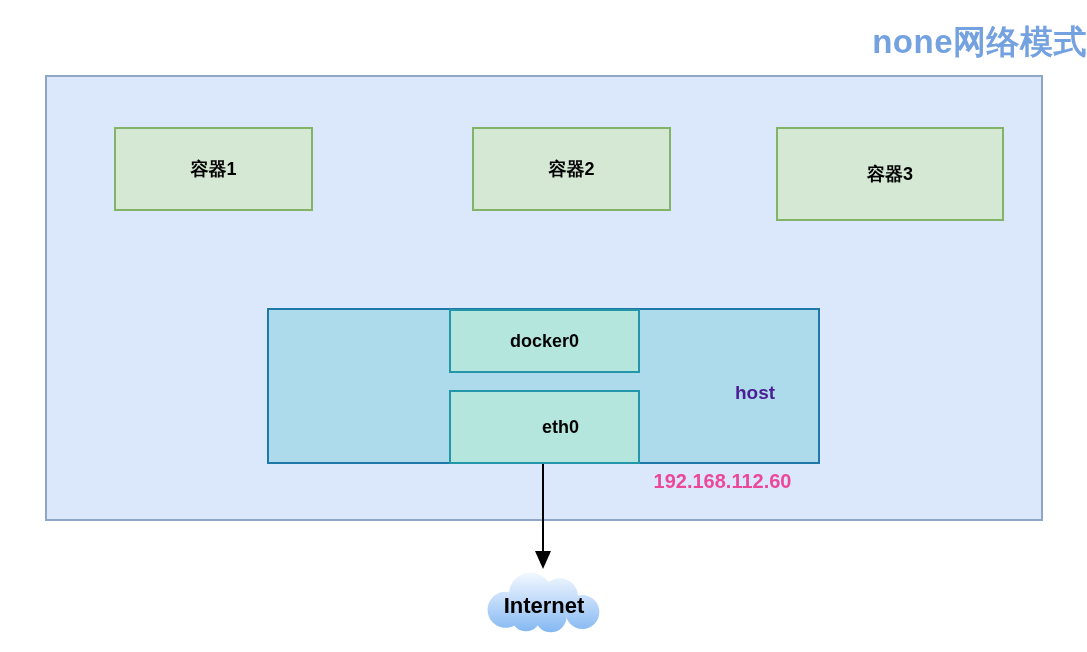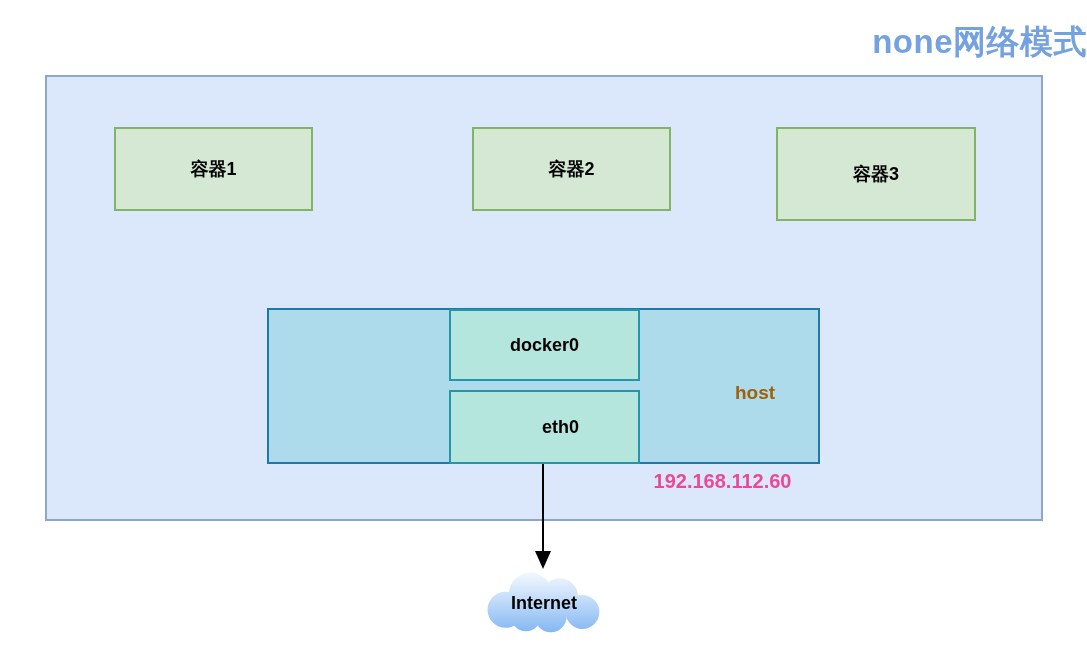--- a/index.html
+++ b/index.html
@@ -46,21 +46,21 @@
     border: 2px solid var(--container-border, #82B366);
     display: flex;
     align-items: center;
     justify-content: center;
     font-size: 18px;
     font-weight: bold;
     color: #000000;
   }
   .container-1 { left: 114px; }
   .container-2 { left: 472px; }
-  .container-3 { left: 776px; width: 200px; height: 94px; }
+  .container-3 { left: 776px; width: 228px; height: 94px; }
   .host-box {
     position: absolute;
     left: 267px;
     top: 308px;
     width: 553px;
     height: 156px;
     box-sizing: border-box;
     background: var(--host-fill, #ADDBEC);
     border: 2px solid var(--host-border, #1F79A8);
   }
@@ -71,31 +71,31 @@
     box-sizing: border-box;
     background: var(--iface-fill, #B5E6DE);
     border: 2px solid var(--iface-border, #2496A9);
     display: flex;
     align-items: center;
     justify-content: center;
     font-size: 18px;
     font-weight: bold;
     color: #000000;
   }
-  .iface-docker0 { top: 309px; height: 72px; }
+  .iface-docker0 { top: 309px; height: 64px; }
   .iface-eth0   { top: 390px; height: 74px; padding-left: 32px; }
   .host-label {
     position: absolute;
     left: 690px;
     top: 382px;
     width: 130px;
     text-align: center;
     font-size: 19px;
     font-weight: bold;
-    color: #a16207;
+    color: #4c1d95;
   }
   .host-ip {
     position: absolute;
     left: 625px;
     top: 470px;
     width: 195px;
     text-align: center;
     font-size: 20px;
     font-weight: bold;
     color: #ec4899;
@@ -125,21 +125,21 @@
     width: 122px;
     height: 68px;
   }
   .cloud-wrap svg { display: block; }
   .internet-label {
     position: absolute;
     left: 483px;
     top: 593px;
     width: 122px;
     text-align: center;
-    font-size: 18px;
+    font-size: 22px;
     font-weight: bold;
     color: #000000;
   }
 </style>
 </head>
 <body>
 
 <div class="canvas">
 
   <div class="diagram-title">none网络模式</div>

